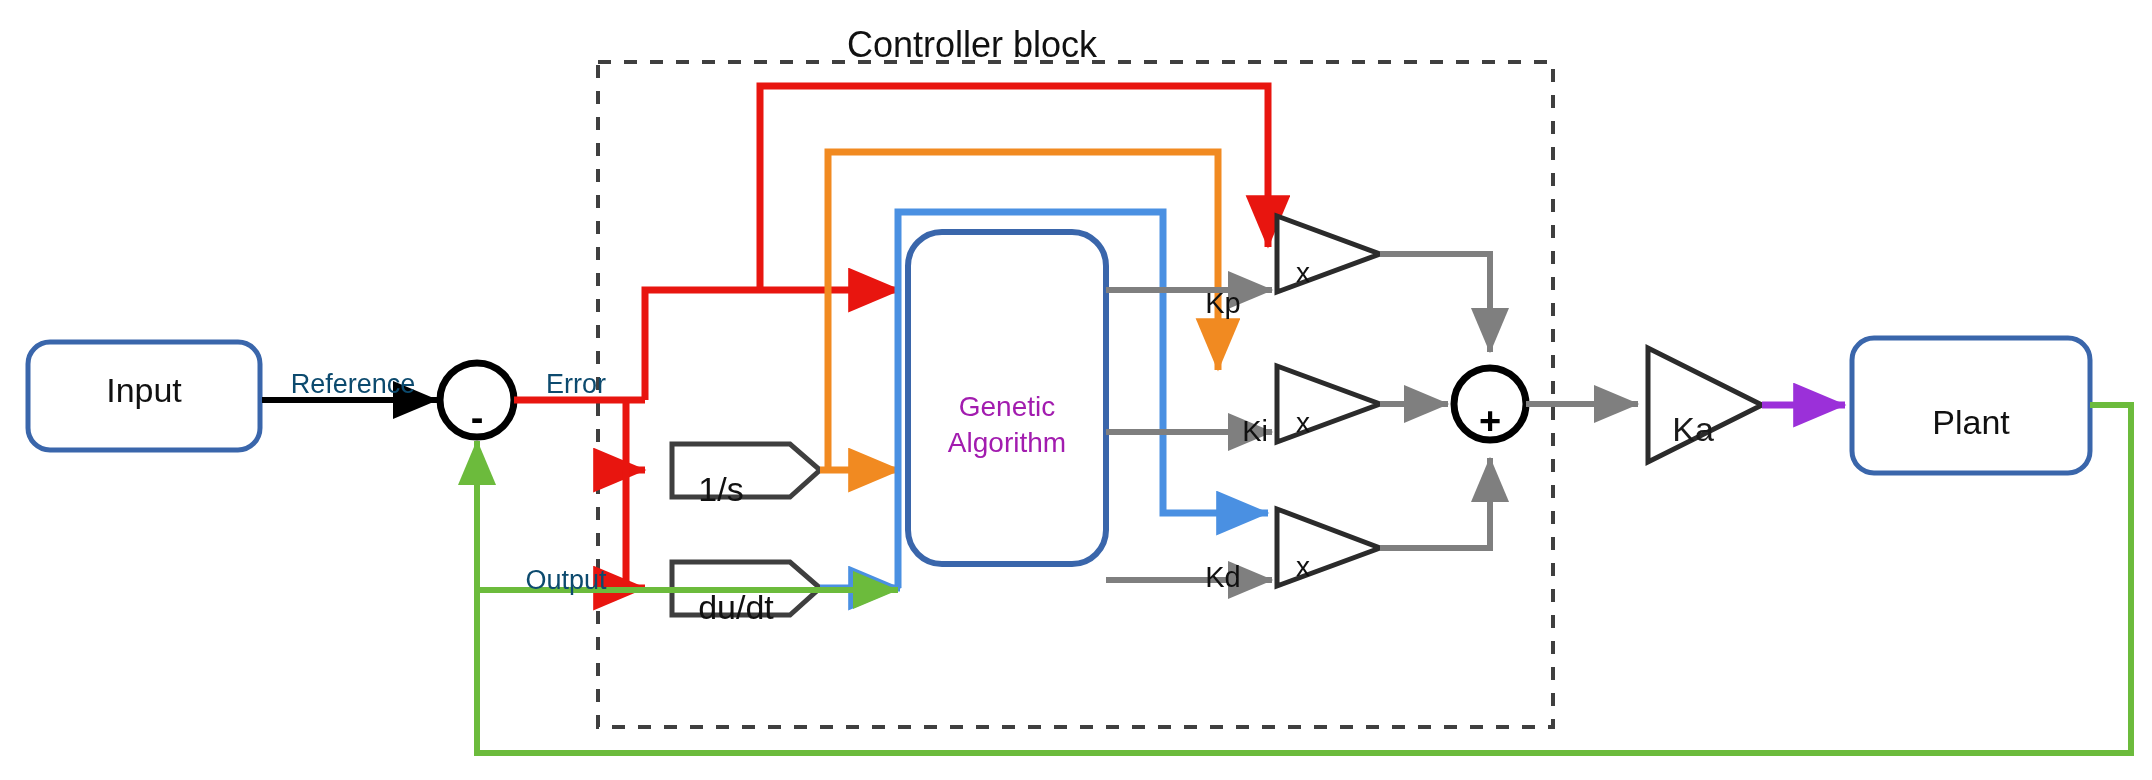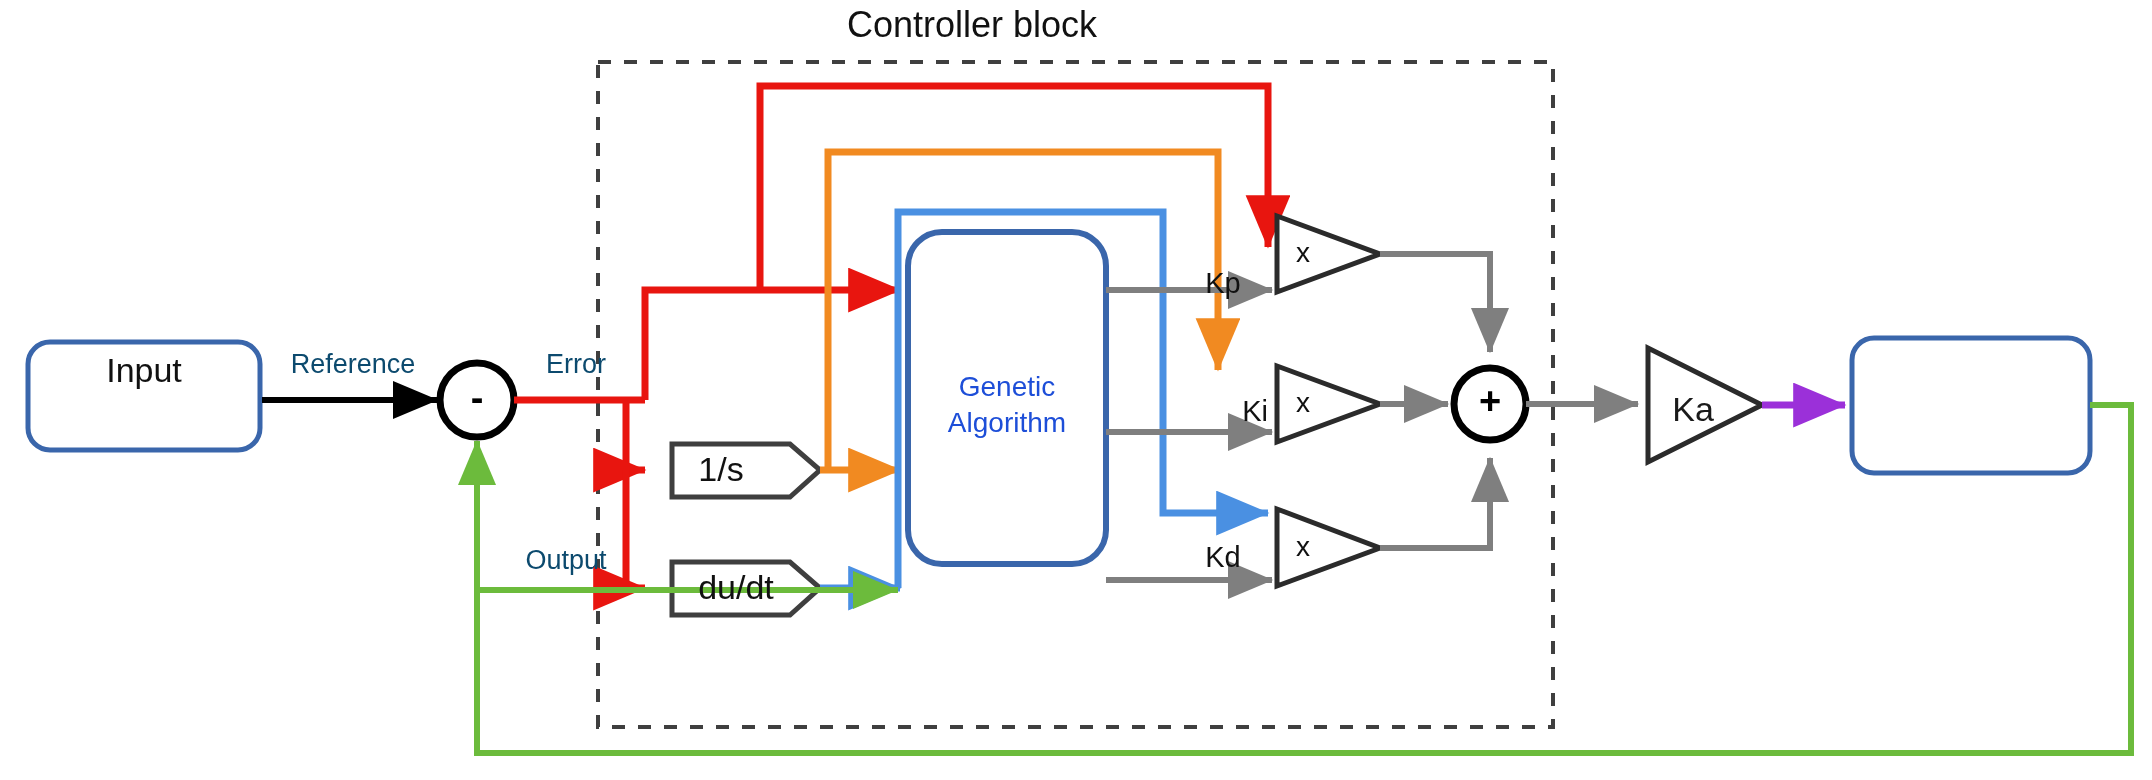--- a/index.html
+++ b/index.html
@@ -11,28 +11,29 @@
   #stage{position:relative;width:2152px;height:780px;background:#fff;}
   svg#diagram{position:absolute;left:0;top:0;width:2152px;height:780px;display:block;}
   .lbl{
     position:absolute;
     font-family:"Liberation Sans", sans-serif;
     color:#1a1a1a;
     white-space:nowrap;
     line-height:1.08;
     text-align:center;
     user-select:none;
+    margin-top:20px;
   }
   .blockbox-label{font-size:34px;color:#111;}
   .title-label{font-size:36px;color:#111;}
   .sig-label{font-size:27px;color:#0c4a6e;}
   .gain-label{font-size:29px;color:#111;}
   .mul-label{font-size:28px;color:#111;}
   .sum-label{font-size:38px;color:#000;font-weight:700;}
-  .ga-label{font-size:28px;color:#1d4ed8;}
+  .ga-label{font-size:28px;color:#a21caf;}
   .ka-label{font-size:34px;color:#1a1a1a;}
 </style>
 </head>
 <body>
 
 <div id="stage">
 
   <svg id="diagram" viewBox="0 0 2152 780">
     <defs>
       <marker id="ah-black" markerWidth="9" markerHeight="9" refX="7.4" refY="3.2" orient="auto" markerUnits="strokeWidth">
@@ -138,16 +139,17 @@
   <div class="lbl gain-label" style="left:1178px;top:542px;width:90px;text-align:center;">Kd</div>
 
   <div class="lbl mul-label" style="left:1283px;top:238px;width:40px;">x</div>
   <div class="lbl mul-label" style="left:1283px;top:388px;width:40px;">x</div>
   <div class="lbl mul-label" style="left:1283px;top:532px;width:40px;">x</div>
 
   <div class="lbl sum-label" style="left:1460px;top:381px;width:60px;">+</div>
 
   <div class="lbl ka-label" style="left:1657px;top:391px;width:72px;">Ka</div>
 
+  <div class="lbl blockbox-label" style="left:1852px;top:384px;width:238px;">Plant</div>
 
   <div class="lbl sig-label" style="left:486px;top:546px;width:160px;text-align:center;">Output</div>
 
 </div>
 
 </body></html>

